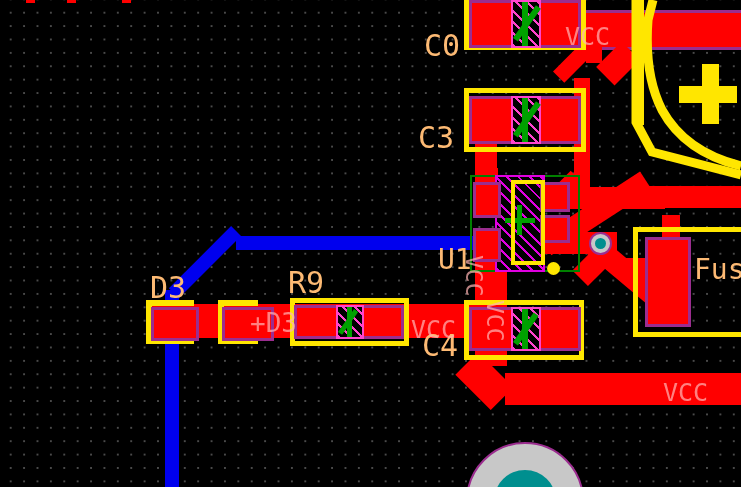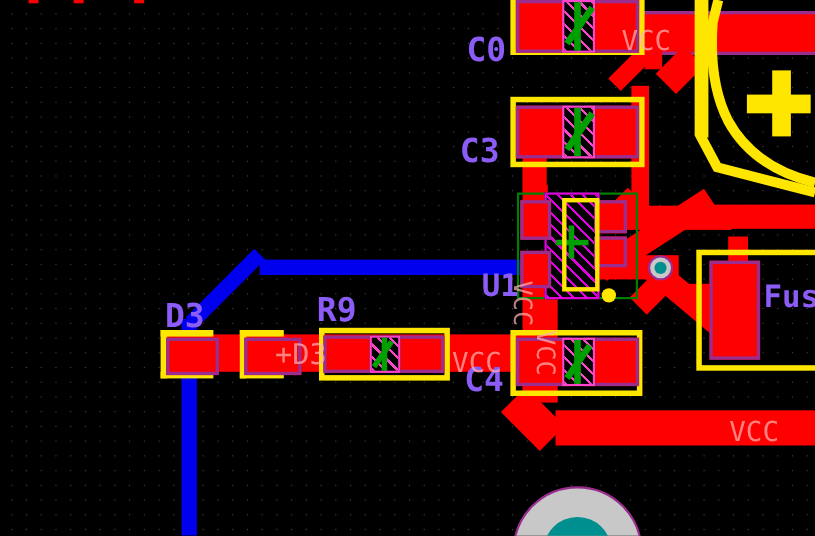--- a/index.html
+++ b/index.html
@@ -19,21 +19,21 @@
 
   
   .trace-red{background:#FF0000;}
   .trace-blue{background:#0000EE;}
 
   
   .pad{background:#FF0000;box-sizing:border-box;border:3px solid #9B2D8F;}
 
   
   .silk{background:#FFE600;}
-  .silk-txt{color:#8b5cf6;font-family:"DejaVu Sans Mono",monospace;font-weight:700;letter-spacing:0px;white-space:nowrap;}
+  .silk-txt{color:#fdba74;font-family:"DejaVu Sans Mono",monospace;font-weight:400;letter-spacing:0px;white-space:nowrap;}
 
   
   .netlbl{color:#FFB3B3;opacity:.72;font-family:"DejaVu Sans Mono",monospace;white-space:nowrap;}
 
   
   .hatch{
     background-color:#000;
     background-image:repeating-linear-gradient(45deg,#E000E0 0 2px,rgba(0,0,0,0) 2px 8px);
     box-sizing:border-box;border:2px solid #E000E0;
   }

